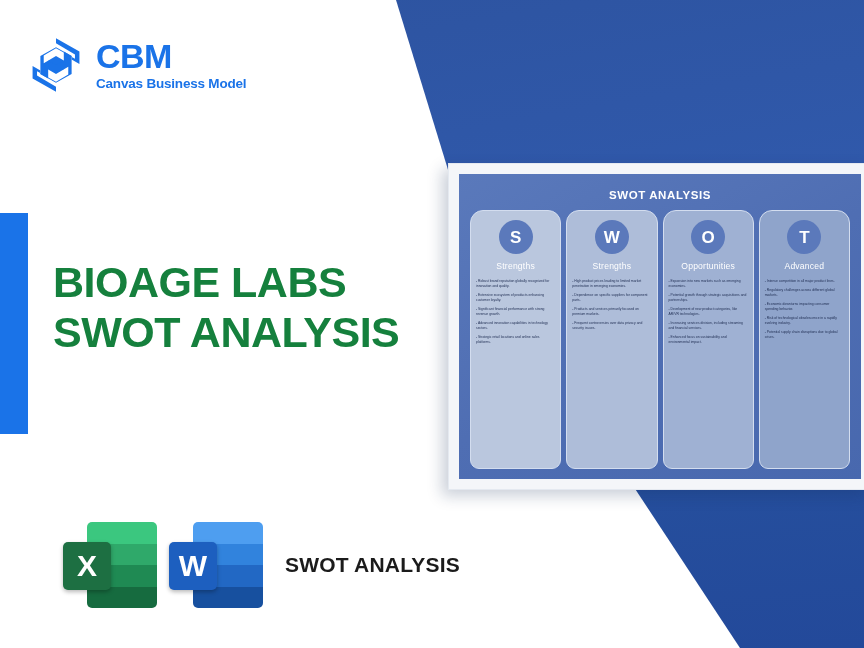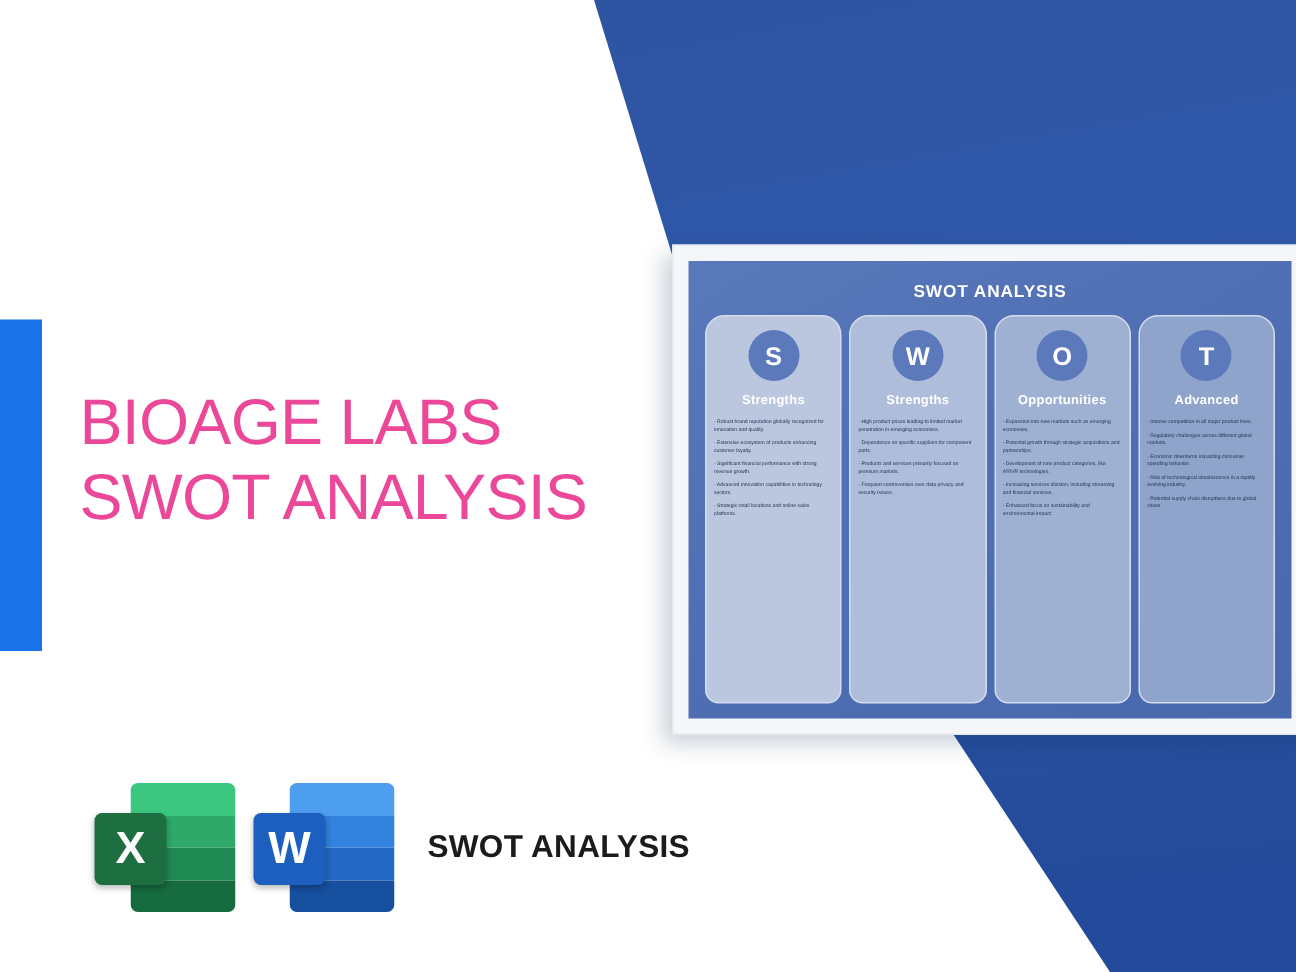--- a/index.html
+++ b/index.html
@@ -36,21 +36,21 @@
   .logo-cbm{
     font-size:34px;font-weight:bold;color:#1a73e8;letter-spacing:-0.5px;line-height:1;
   }
   .logo-sub{
     font-size:13.5px;font-weight:bold;color:#1a73e8;letter-spacing:-0.2px;margin-top:4px;line-height:1;
   }
 
   
   .main-title{
     position:absolute;left:53px;top:258px;z-index:5;
-    font-size:43px;font-weight:normal;color:#ec4899;
+    font-size:43px;font-weight:bold;color:#15803d;
     line-height:1.16;letter-spacing:-0.5px;
     max-width:400px;
   }
 
   
   .files-row{position:absolute;left:63px;top:520px;display:flex;align-items:center;z-index:5;}
   .file-ico{position:relative;width:94px;height:90px;flex:none;}
   .file-ico.word{margin-left:12px;}
   .doc-body{position:absolute;right:0;top:2px;width:70px;height:86px;border-radius:5px;overflow:hidden;}
   .doc-body i{display:block;width:100%;height:25%;}
@@ -94,40 +94,51 @@
   .swot-col.c1{background:#aebdd9;}
   .swot-col.c2{background:#9fb1d3;}
   .swot-col.c3{background:#8fa4cb;}
   .swot-badge{
     width:34px;height:34px;border-radius:50%;background:#5b79bb;
     display:flex;align-items:center;justify-content:center;
     color:#ffffff;font-size:17px;font-weight:bold;line-height:1;
     margin-bottom:7px;
   }
   .swot-colname{
-    color:#ffffff;font-size:8.6px;font-weight:bold;letter-spacing:0.2px;
+    color:#ffffff;font-size:8.6px;font-weight:normal;letter-spacing:0.2px;
     margin-bottom:8px;text-align:center;
   }
   .swot-list{width:100%;}
   .swot-li{
     color:#223055;font-size:3.35px;line-height:1.55;
     margin-bottom:3.6px;text-align:left;
     letter-spacing:0.02px;
   }
 </style>
 </head>
 <body>
 
 <div id="stage">
 
   <div class="bg-blue2"></div>
   <div class="bg-blue3"></div>
 
   <div class="accent-bar"></div>
 
+  <div class="logo-wrap">
+    <svg class="logo-mark" viewBox="0 0 100 104">
+      <path d="M50 2 L94 27 L94 77 L50 102 L6 77 L6 27 Z" fill="none" stroke="#1a73e8" stroke-width="0"></path>
+      <path d="M50 4 L92 28 L92 50 L78 42 L78 36 L50 20 L22 36 L22 68 L36 76 L36 60 L50 52 L64 60 L64 44 L50 36 L28 49 L28 35 L50 22 L84 41 L84 33 L50 13 Z" fill="#1a73e8"></path>
+      <path d="M50 100 L8 76 L8 54 L22 62 L22 68 L50 84 L78 68 L78 36 L64 28 L64 44 L50 52 L36 44 L36 60 L50 68 L72 55 L72 69 L50 82 L16 63 L16 71 L50 91 Z" fill="#1a73e8"></path>
+    </svg>
+    <div class="logo-text">
+      <div class="logo-cbm">CBM</div>
+      <div class="logo-sub">Canvas Business Model</div>
+    </div>
+  </div>
 
   <div class="main-title">BIOAGE LABS SWOT ANALYSIS</div>
 
   <div class="files-row">
     <div class="file-ico excel">
       <div class="doc-body">
         <i style="background:#3bc77f"></i>
           <i style="background:#2fa96a"></i>
           <i style="background:#1f8a53"></i>
           <i style="background:#166b3f"></i>

